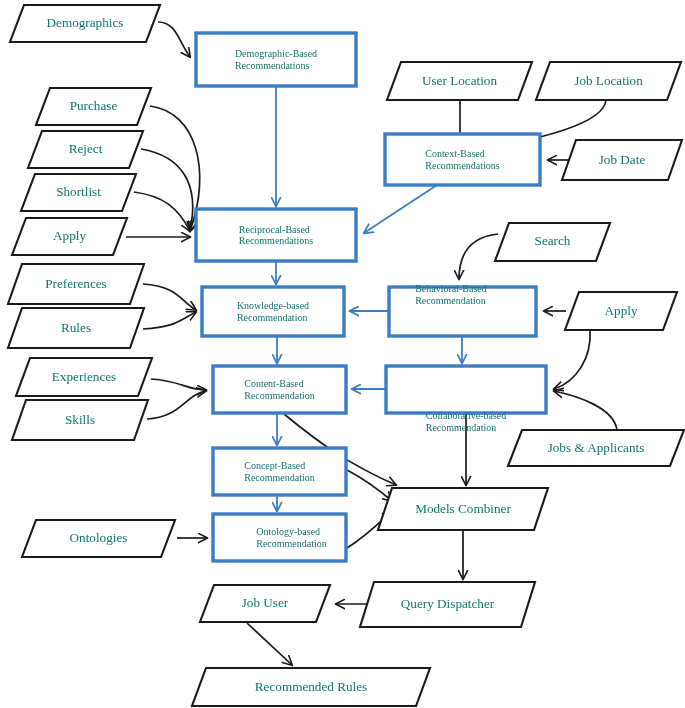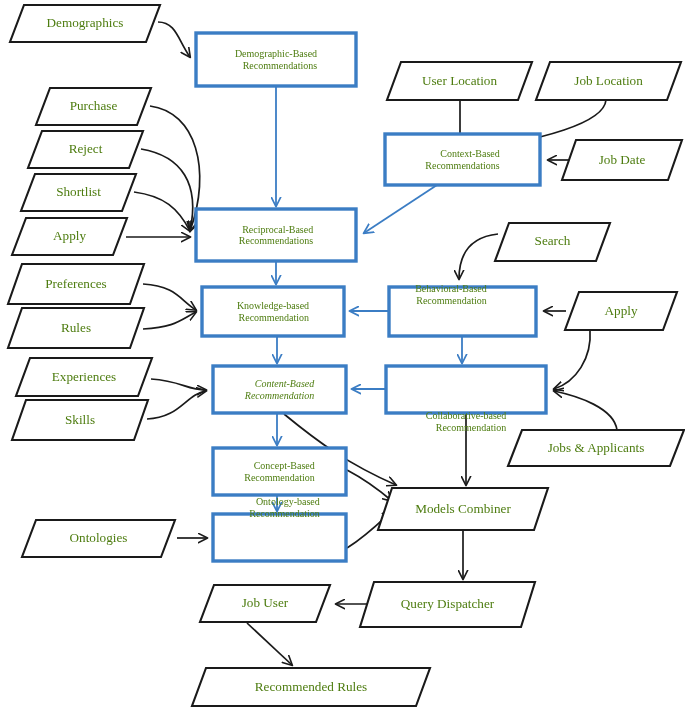--- a/index.html
+++ b/index.html
@@ -23,23 +23,23 @@
     height: 708px;
   }
   #edges { z-index: 1; }
   #nodes { z-index: 2; }
   .node-label {
     position: absolute;
     z-index: 3;
     display: flex;
     align-items: center;
     justify-content: center;
-    text-align: right;
+    text-align: left;
     line-height: 1.12;
-    color: #4d7c0f;
+    color: #0f766e;
     font-size: 13.2px;
     pointer-events: none;
     white-space: pre-line;
   }
   .node-label.small { font-size: 10px; }
 </style>
 </head>
 <body>
 
 <div id="canvas">
@@ -135,27 +135,27 @@
       <div class="node-label small" style="left: 196px; top: 33px; width: 160px; height: 53px;">Demographic-Based
 Recommendations</div>
       <div class="node-label small" style="left: 385px; top: 134px; width: 155px; height: 51px;">Context-Based
 Recommendations</div>
       <div class="node-label small" style="left: 196px; top: 209px; width: 160px; height: 52px;">Reciprocal-Based
 Recommendations</div>
       <div class="node-label small" style="left: 202px; top: 287px; width: 142px; height: 49px;">Knowledge-based
 Recommendation</div>
       <div class="node-label small" style="left: 389px; top: 270px; width: 124px; height: 49px;">Behavioral-Based
 Recommendation</div>
-      <div class="node-label small" style="left: 213px; top: 366px; width: 133px; height: 47px; font-style: italic;">Content-Based
+      <div class="node-label small" style="left: 213px; top: 366px; width: 133px; height: 47px;">Content-Based
 Recommendation</div>
       <div class="node-label small" style="left: 386px; top: 366px; width: 160px; height: 47px; margin-top: 32px;">Collaborative-based
 Recommendation</div>
       <div class="node-label small" style="left: 213px; top: 448px; width: 133px; height: 47px;">Concept-Based
 Recommendation</div>
-      <div class="node-label small" style="left: 213px; top: 484px; width: 143px; height: 47px;">Ontology-based
+      <div class="node-label small" style="left: 213px; top: 514px; width: 143px; height: 47px; padding-left: 7px;">Ontology-based
 Recommendation</div>
       <div class="node-label" style="left: 10px; top: 5px; width: 150px; height: 37px;">Demographics</div>
       <div class="node-label" style="left: 387px; top: 62px; width: 145px; height: 38px;">User Location</div>
       <div class="node-label" style="left: 536px; top: 62px; width: 145px; height: 38px;">Job Location</div>
       <div class="node-label" style="left: 562px; top: 140px; width: 120px; height: 40px;">Job Date</div>
       <div class="node-label" style="left: 36px; top: 88px; width: 115px; height: 37px;">Purchase</div>
       <div class="node-label" style="left: 28px; top: 131px; width: 115px; height: 37px;">Reject</div>
       <div class="node-label" style="left: 21px; top: 174px; width: 115px; height: 37px;">Shortlist</div>
       <div class="node-label" style="left: 12px; top: 218px; width: 115px; height: 37px;">Apply</div>
       <div class="node-label" style="left: 495px; top: 223px; width: 115px; height: 36px;">Search</div>

